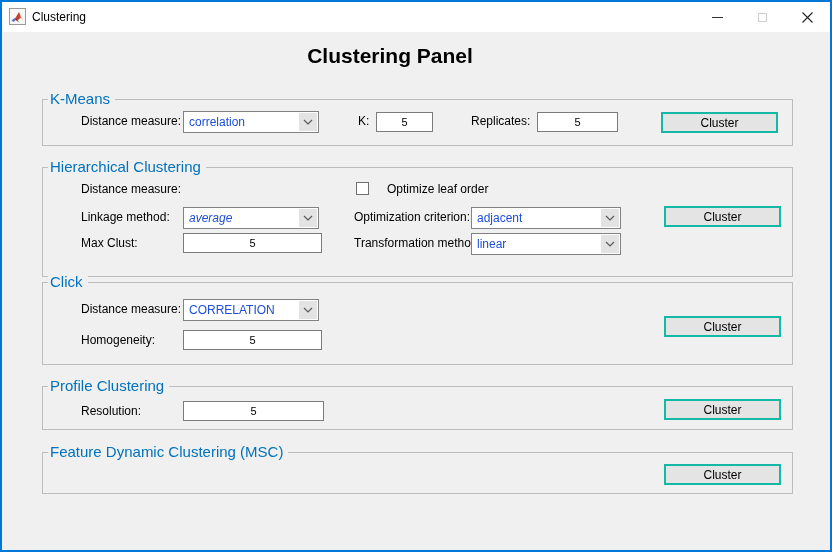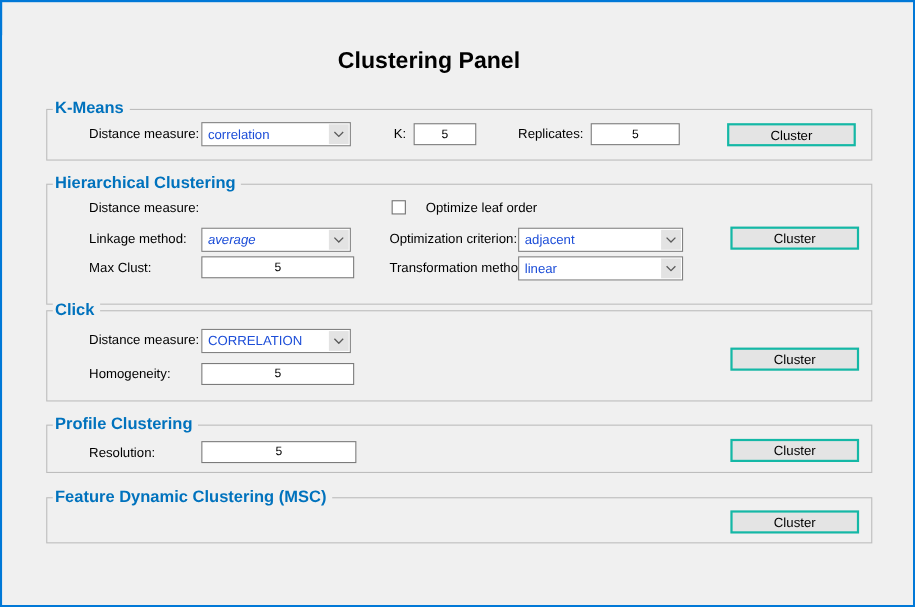--- a/index.html
+++ b/index.html
@@ -51,21 +51,21 @@
   }
 
   .groupbox {
     position: absolute; left: 40px; width: 751px;
     border: 1px solid #bdbdbd;
     background: #f0f0f0;
   }
   .groupbox-title {
     position: absolute; top: -9px; left: 5px;
     background: #f0f0f0; padding: 0 5px 0 2px;
-    font-size: 15px; line-height: 16px; font-weight: bold;
+    font-size: 15px; line-height: 16px; font-weight: normal;
     color: #0072BD; white-space: nowrap;
   }
 
   .ctl-label {
     position: absolute;
     font-size: 12px; color: #000; white-space: nowrap;
   }
 
   .combo {
     position: absolute; height: 22px;
@@ -101,20 +101,43 @@
   .checkbox {
     position: absolute; width: 13px; height: 13px;
     background: #ffffff; border: 1px solid #707070;
   }
 </style>
 </head>
 <body>
 
 <div class="window">
 
+  <div class="titlebar">
+    <div class="app-icon">
+      <svg width="13" height="12" viewBox="0 0 13 12">
+        <polygon points="0.5,9.5 3.5,7 5.5,8.5 2.5,11" fill="#5a78c8"></polygon>
+        <polygon points="4,7.5 8,1 10,6.5 6,10" fill="#c4422e"></polygon>
+        <polygon points="8,1 12.5,11 10,6.5" fill="#e88a33"></polygon>
+        <polygon points="4,7.5 6,10 8.5,11.5 5.5,8.5" fill="#7a1f14"></polygon>
+      </svg>
+    </div>
+    <span class="titlebar-title">Clustering</span>
+    <div class="caption-btn btn-min">
+      <span class="glyph-min"></span>
+    </div>
+    <div class="caption-btn btn-max">
+      <span class="glyph-max"></span>
+    </div>
+    <div class="caption-btn btn-close">
+      <svg width="11" height="11" viewBox="0 0 11 11">
+        <line x1="0.5" y1="0.5" x2="10.5" y2="10.5" stroke="#222" stroke-width="1.1"></line>
+        <line x1="10.5" y1="0.5" x2="0.5" y2="10.5" stroke="#222" stroke-width="1.1"></line>
+      </svg>
+    </div>
+  </div>
 
   <div class="content">
 
     <div class="heading">Clustering Panel</div>
 
     <div class="groupbox" style="top:67px; height:47px;">
       <span class="groupbox-title">K-Means</span>
 
       <span class="ctl-label" style="left:38px; top:14px;">Distance measure:</span>
       <div class="combo" style="left:140px; top:11px; width:136px;">

